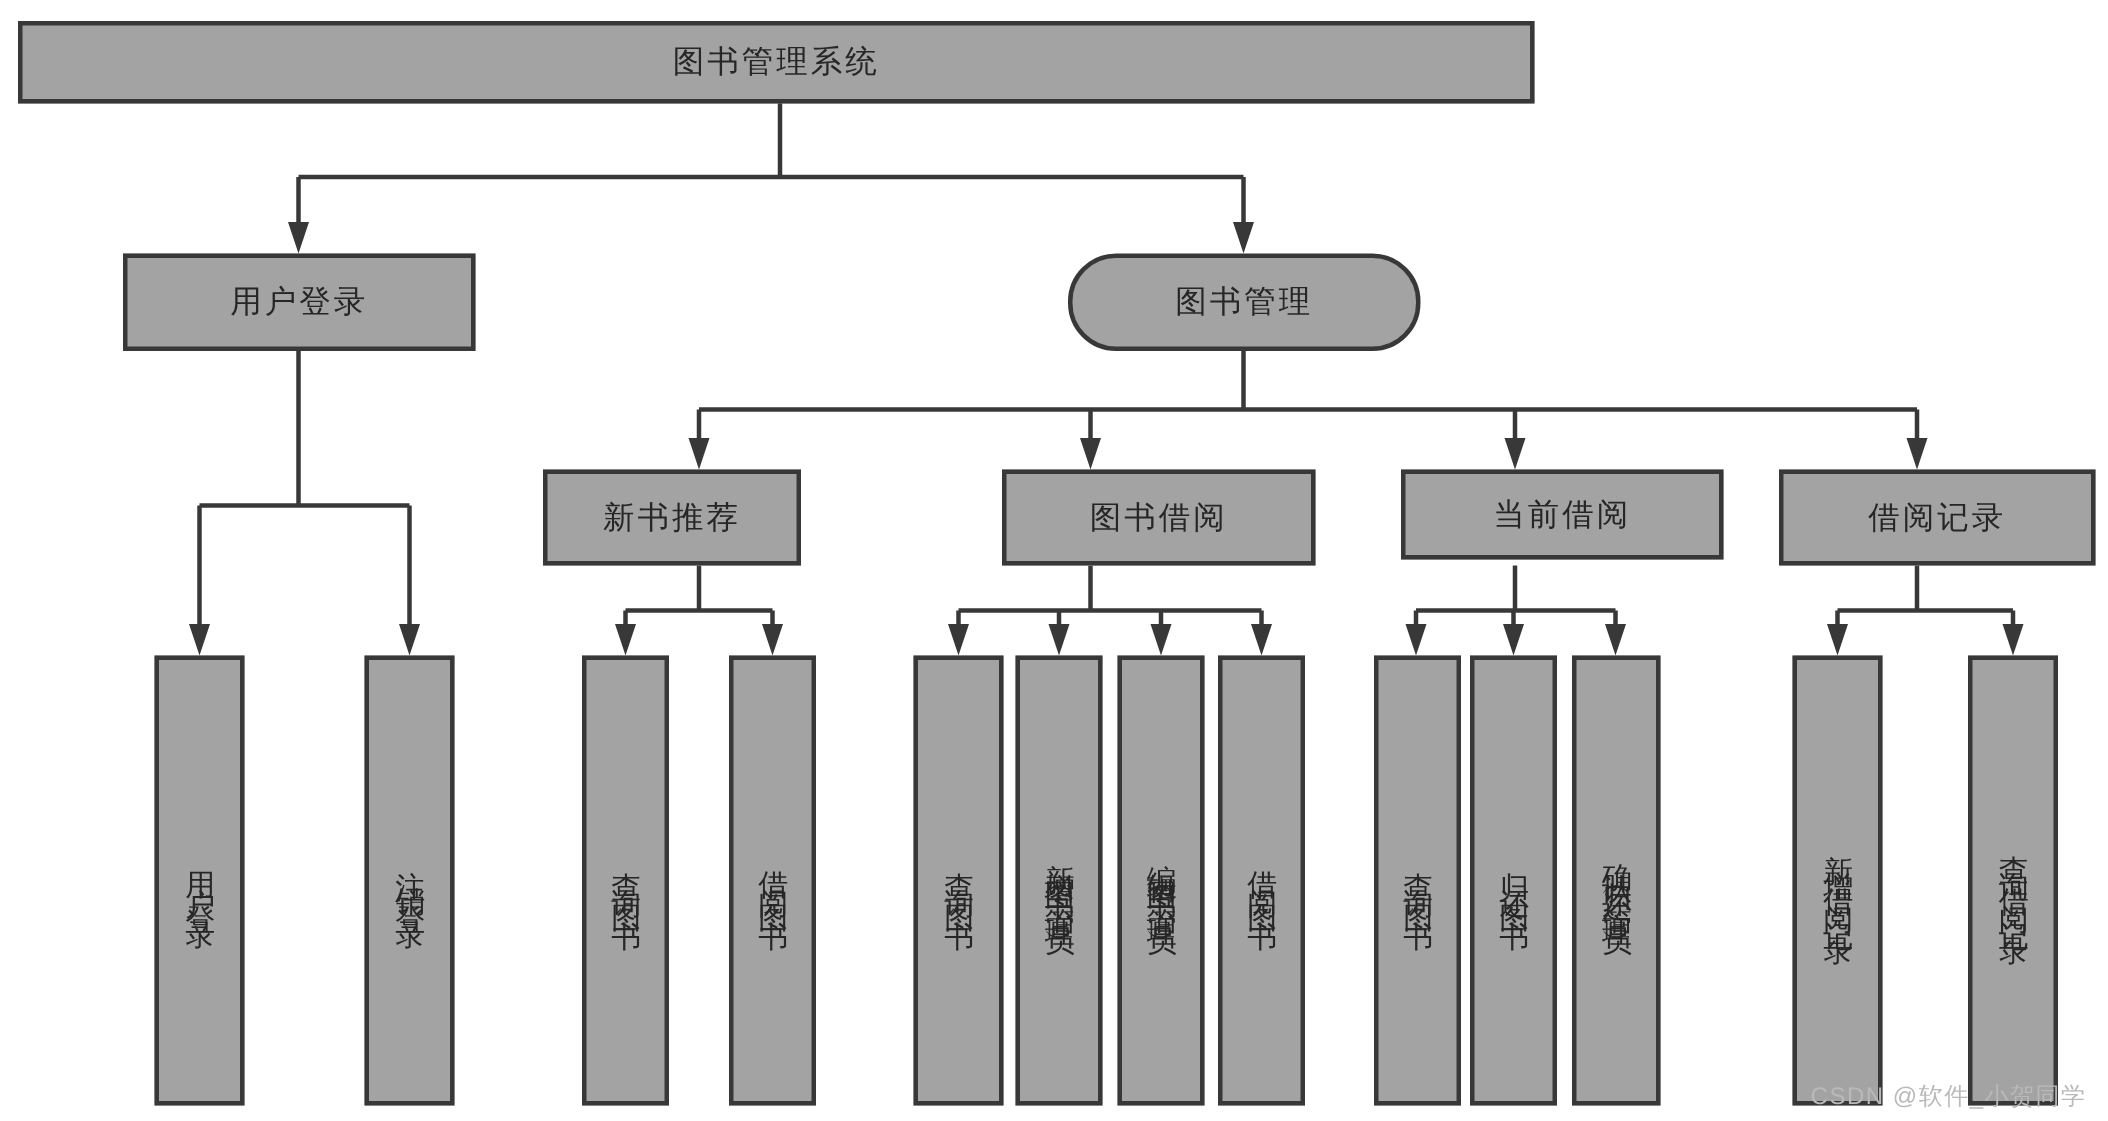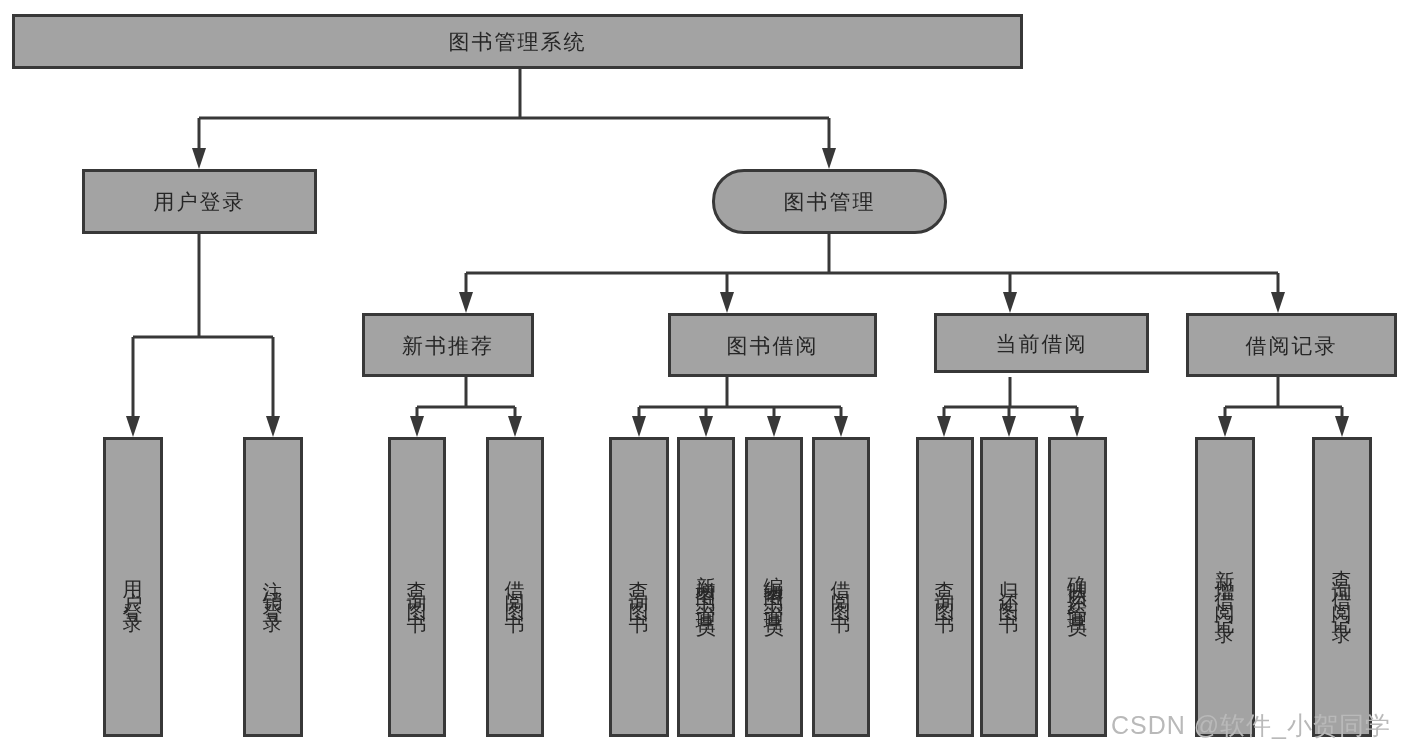--- a/index.html
+++ b/index.html
@@ -15,21 +15,21 @@
     display:flex;align-items:center;justify-content:center;
     font-size:21px;line-height:1;letter-spacing:2px;white-space:nowrap;
   }
   .vnode{
     writing-mode:vertical-rl;text-orientation:mixed;
     font-size:20px;letter-spacing:11px;white-space:normal;line-height:1;
   }
   .vnode.tight{letter-spacing:6px;}
   .watermark{
     position:absolute;right:14px;bottom:5px;z-index:5;
-    font-size:25px;color:#b9b9b9;letter-spacing:1px;
+    font-size:16px;color:#b9b9b9;letter-spacing:1px;
   }
 </style>
 </head>
 <body>
 
 <div class="stage">
 
   <svg width="1405" height="747">
 
     <g>

